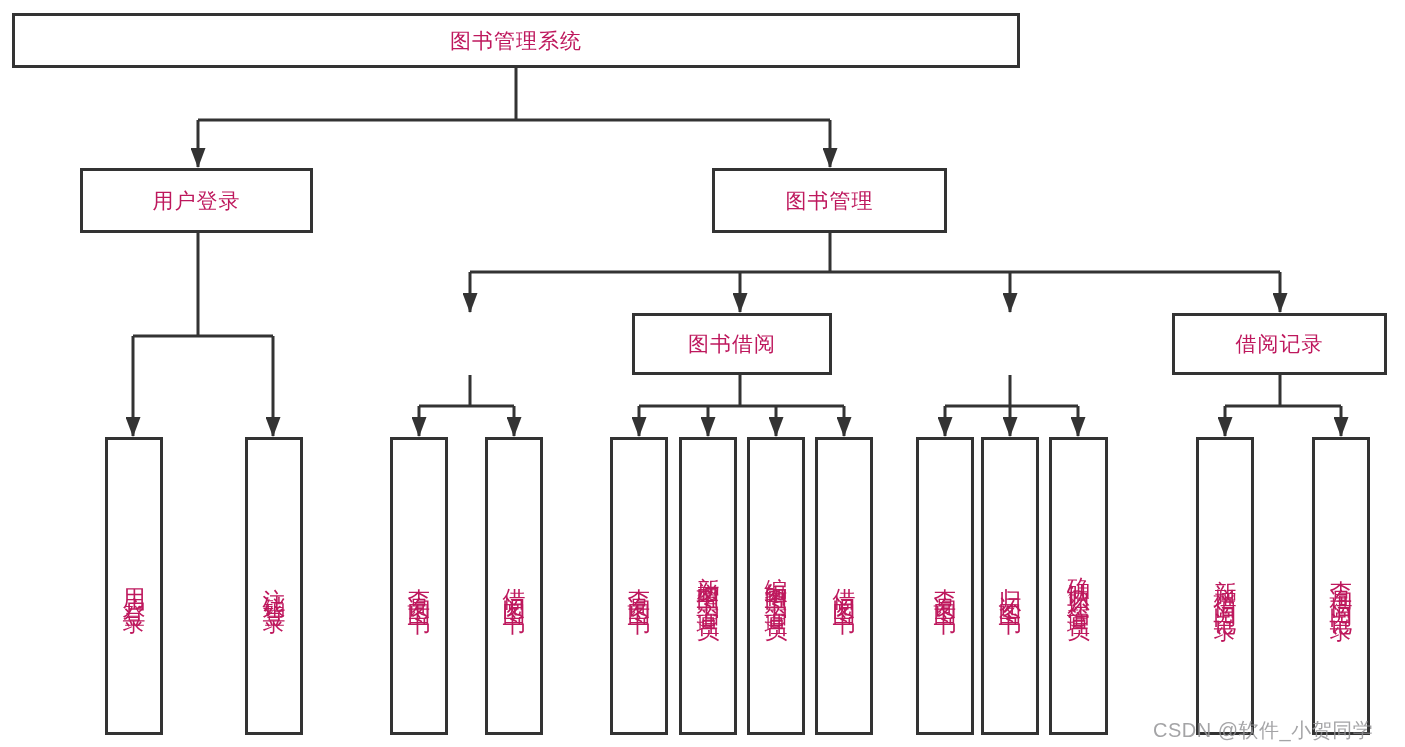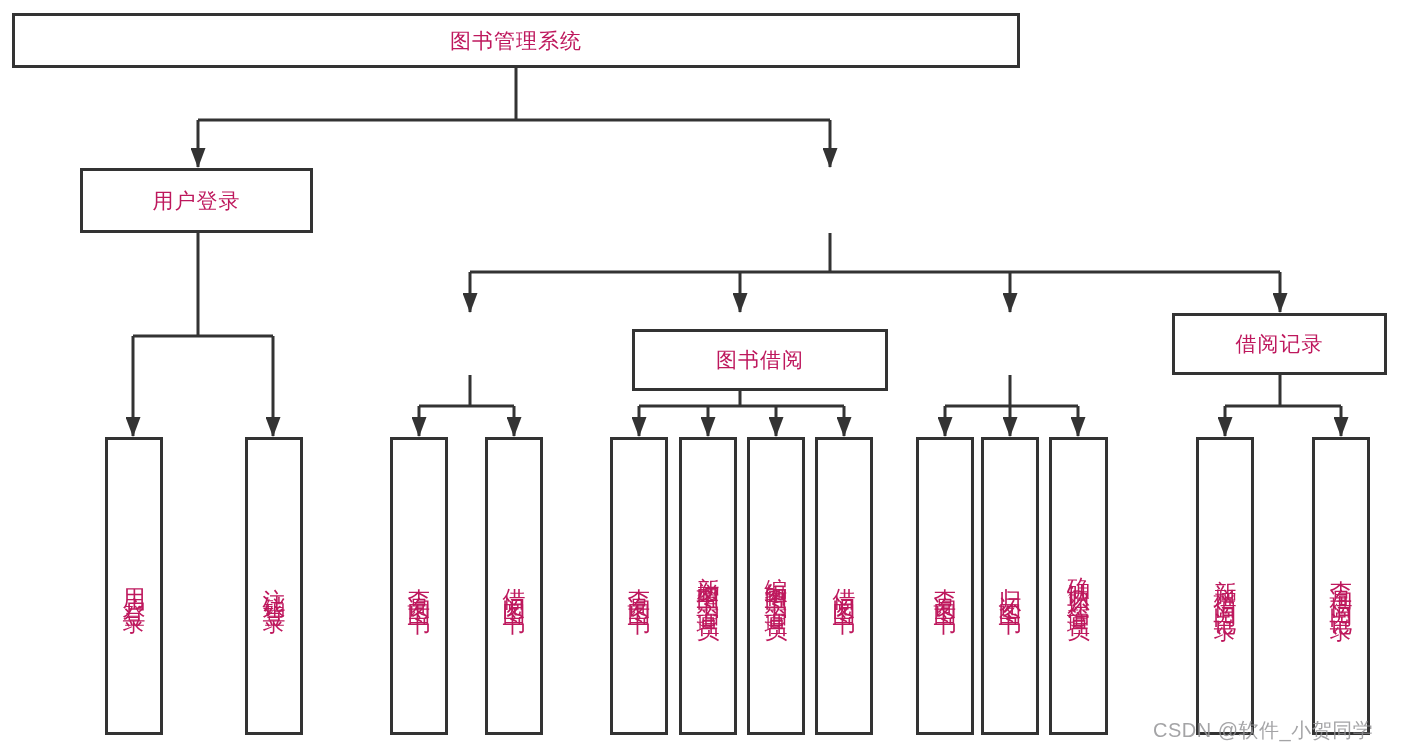--- a/index.html
+++ b/index.html
@@ -100,22 +100,23 @@
     <line class="arrow" x1="1010" y1="406" x2="1010" y2="436"></line>
     <line class="arrow" x1="1078" y1="406" x2="1078" y2="436"></line>
 
     <line class="arrow" x1="1225" y1="406" x2="1225" y2="436"></line>
     <line class="arrow" x1="1341" y1="406" x2="1341" y2="436"></line>
   </svg>
 
   <div class="box h root" style="left:12px; top:13px; width:1008px; height:55px;">图书管理系统</div>
 
   <div class="box h" style="left:80px; top:168px; width:233px; height:65px;">用户登录</div>
+  <div class="box h" style="left:712px; top:168px; width:235px; height:65px;">图书管理</div>
 
-  <div class="box h" style="left:632px; top:313px; width:256px; height:62px;margin-top:16px;">图书借阅</div>
+  <div class="box h" style="left:632px; top:313px; width:200px; height:62px;">图书借阅</div>
   <div class="box h" style="left:1172px; top:313px; width:215px; height:62px;">借阅记录</div>
 
   <div class="box v" style="left:105px; top:437px; width:58px; height:298px;">用户登录</div>
   <div class="box v" style="left:245px; top:437px; width:58px; height:298px;">注销登录</div>
 
   <div class="box v" style="left:390px; top:437px; width:58px; height:298px;">查询图书</div>
   <div class="box v" style="left:485px; top:437px; width:58px; height:298px;">借阅图书</div>
 
   <div class="box v" style="left:610px; top:437px; width:58px; height:298px;">查询图书</div>
   <div class="box v" style="left: 679px; top: 437px; width: 58px; height: 298px; letter-spacing: 6px;">新增图书（管理员）</div>

